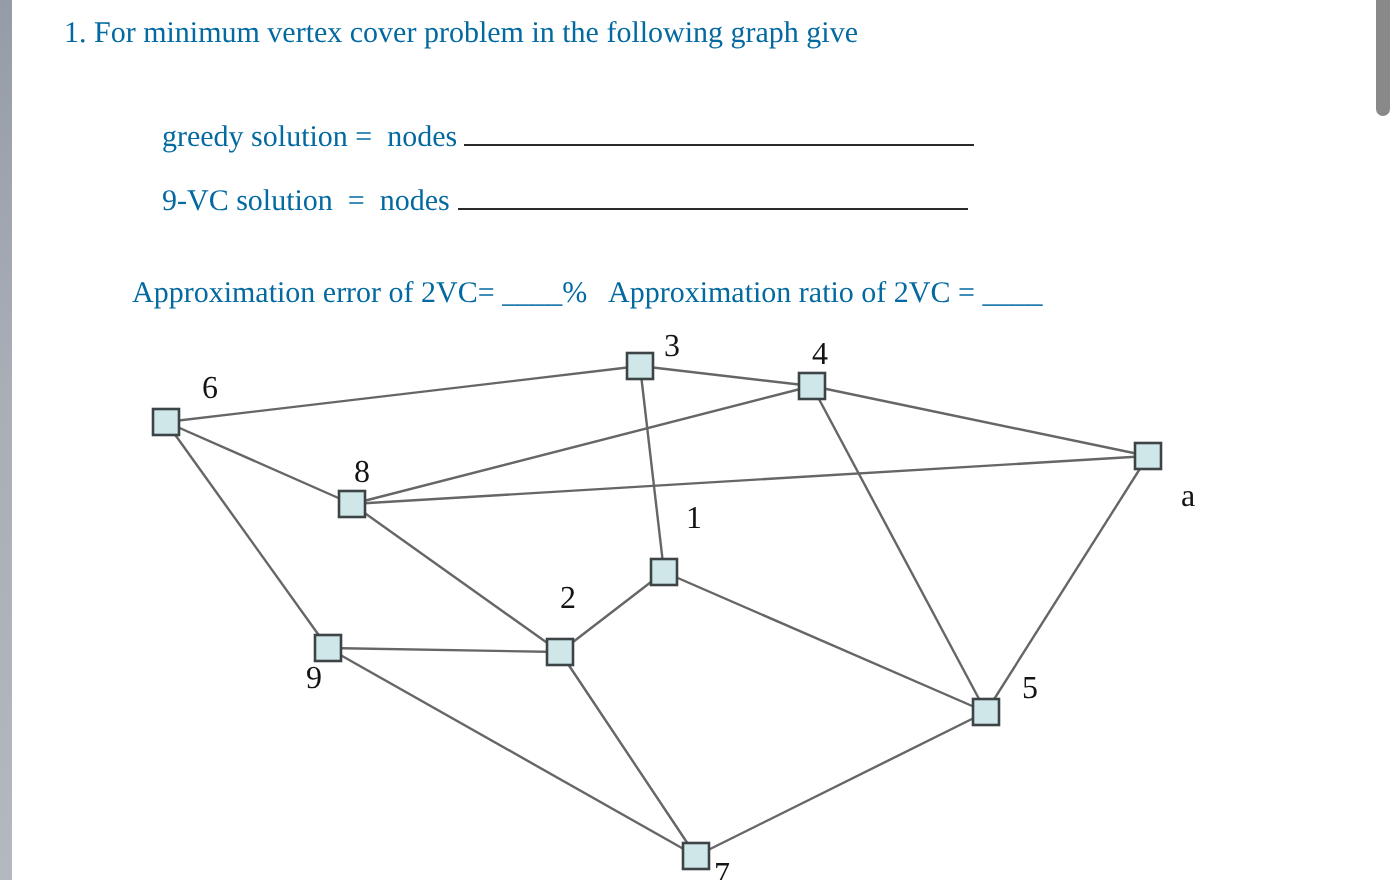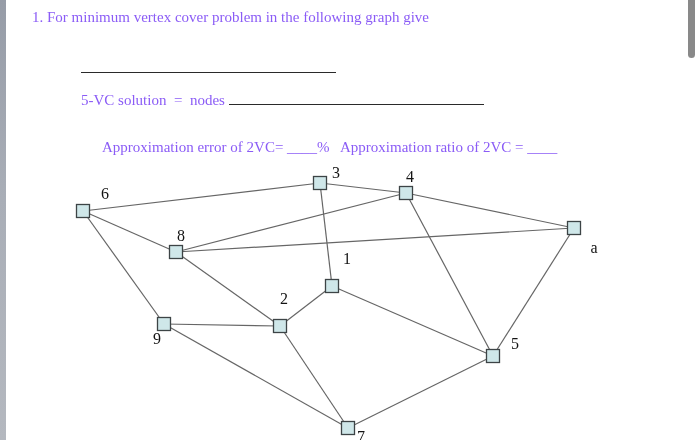--- a/index.html
+++ b/index.html
@@ -1,33 +1,33 @@
 <!DOCTYPE html>
 <html><head>
 <meta charset="utf-8">
 <style>
   html,body{margin:0;padding:0;background:#fff;}
   .screen{
     position:relative;width:700px;height:440px;background:#ffffff;
-    overflow:hidden;font-family:"Liberation Serif", serif;color:#8b5cf6;
+    overflow:hidden;font-family:"Liberation Serif", serif;color:#0369a1;
   }
   .left-strip{
     position:absolute;left:0;top:0;width:6px;height:440px;
     background:linear-gradient(180deg,#969ca7 0%,#a9aeb7 45%,#b4b8bf 100%);
   }
   .scrollbar-thumb{
     position:absolute;right:5px;top:0;width:7px;height:58px;
     background:#898989;border-radius:0 0 4px 4px;
   }
   .doc-line{position:absolute;white-space:pre;font-size:15px;line-height:1.2;}
   .title-line{left:32px;top:8px;}
   .row1{left:66px;top:41px;}
   .row2{left:66px;top:73px;}
   .row3{left:66px;top:105px;}
-  .row4{left:66px;top:138px;margin-left:36px;}
+  .row4{left:66px;top:138px;}
   .blank{
     display:inline-block;border-bottom:1px solid #2a2a2a;height:13px;
   }
   .blank-1{width:255px;}
   .blank-2{width:255px;}
   .blank-3{width:250px;}
   svg.graph{position:absolute;left:0;top:0;}
   svg.graph text{
     font-family:"Liberation Serif", serif;font-size:16px;fill:#141414;
   }
@@ -35,25 +35,25 @@
 </head>
 <body>
 
 <div class="screen">
 
   <div class="left-strip"></div>
 
   <div class="doc-line title-line">1. For minimum vertex cover problem in the following graph give</div>
 
   <div class="doc-line row1">
-    <span class="blank blank-1"></span>
+    <span>greedy solution =  nodes </span><span class="blank blank-1"></span>
   </div>
 
   <div class="doc-line row2">
-    <span>5-VC solution  =  nodes </span><span class="blank blank-2"></span>
+    <span>9-VC solution  =  nodes </span><span class="blank blank-2"></span>
   </div>
 
 
   <div class="doc-line row4">Approximation error of 2VC= ____%   Approximation ratio of 2VC = ____</div>
 
   <svg id="graph" class="graph" width="700" height="440" viewBox="0 0 700 440">
       <line x1="83" y1="211" x2="320" y2="183" stroke="#666666" stroke-width="1.2"></line>
       <line x1="83" y1="211" x2="176" y2="252" stroke="#666666" stroke-width="1.2"></line>
       <line x1="83" y1="211" x2="164" y2="324" stroke="#666666" stroke-width="1.2"></line>
       <line x1="320" y1="183" x2="406" y2="193" stroke="#666666" stroke-width="1.2"></line>

